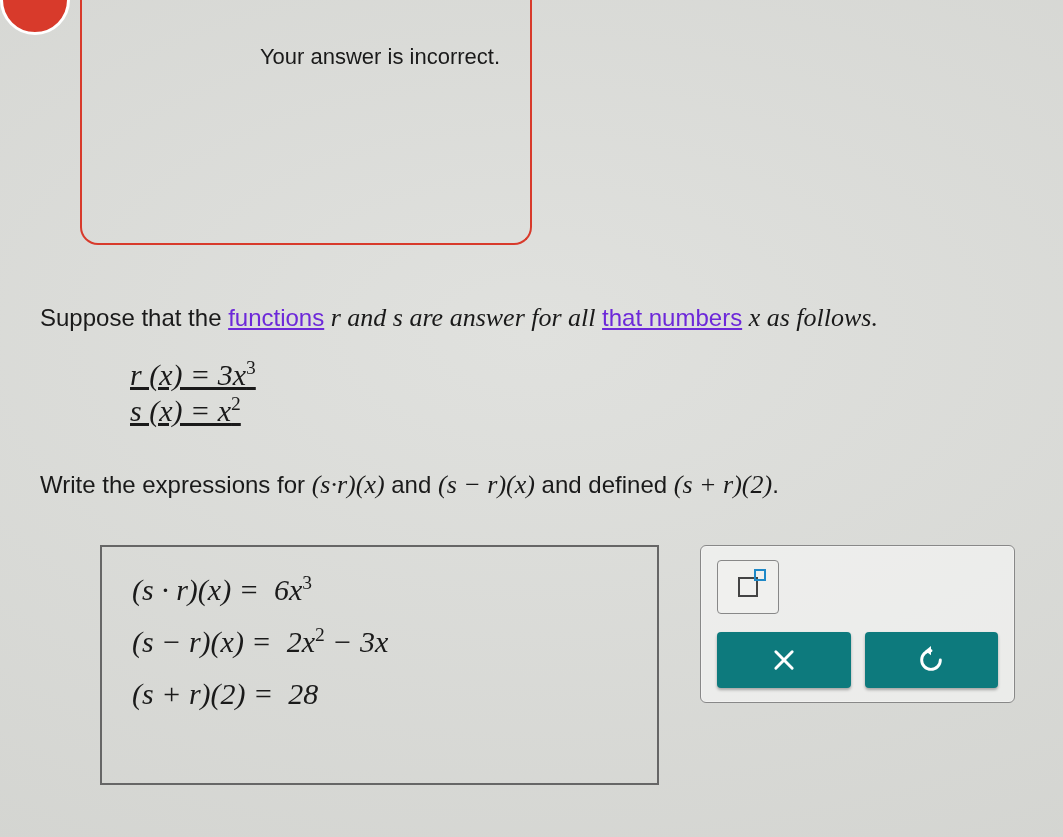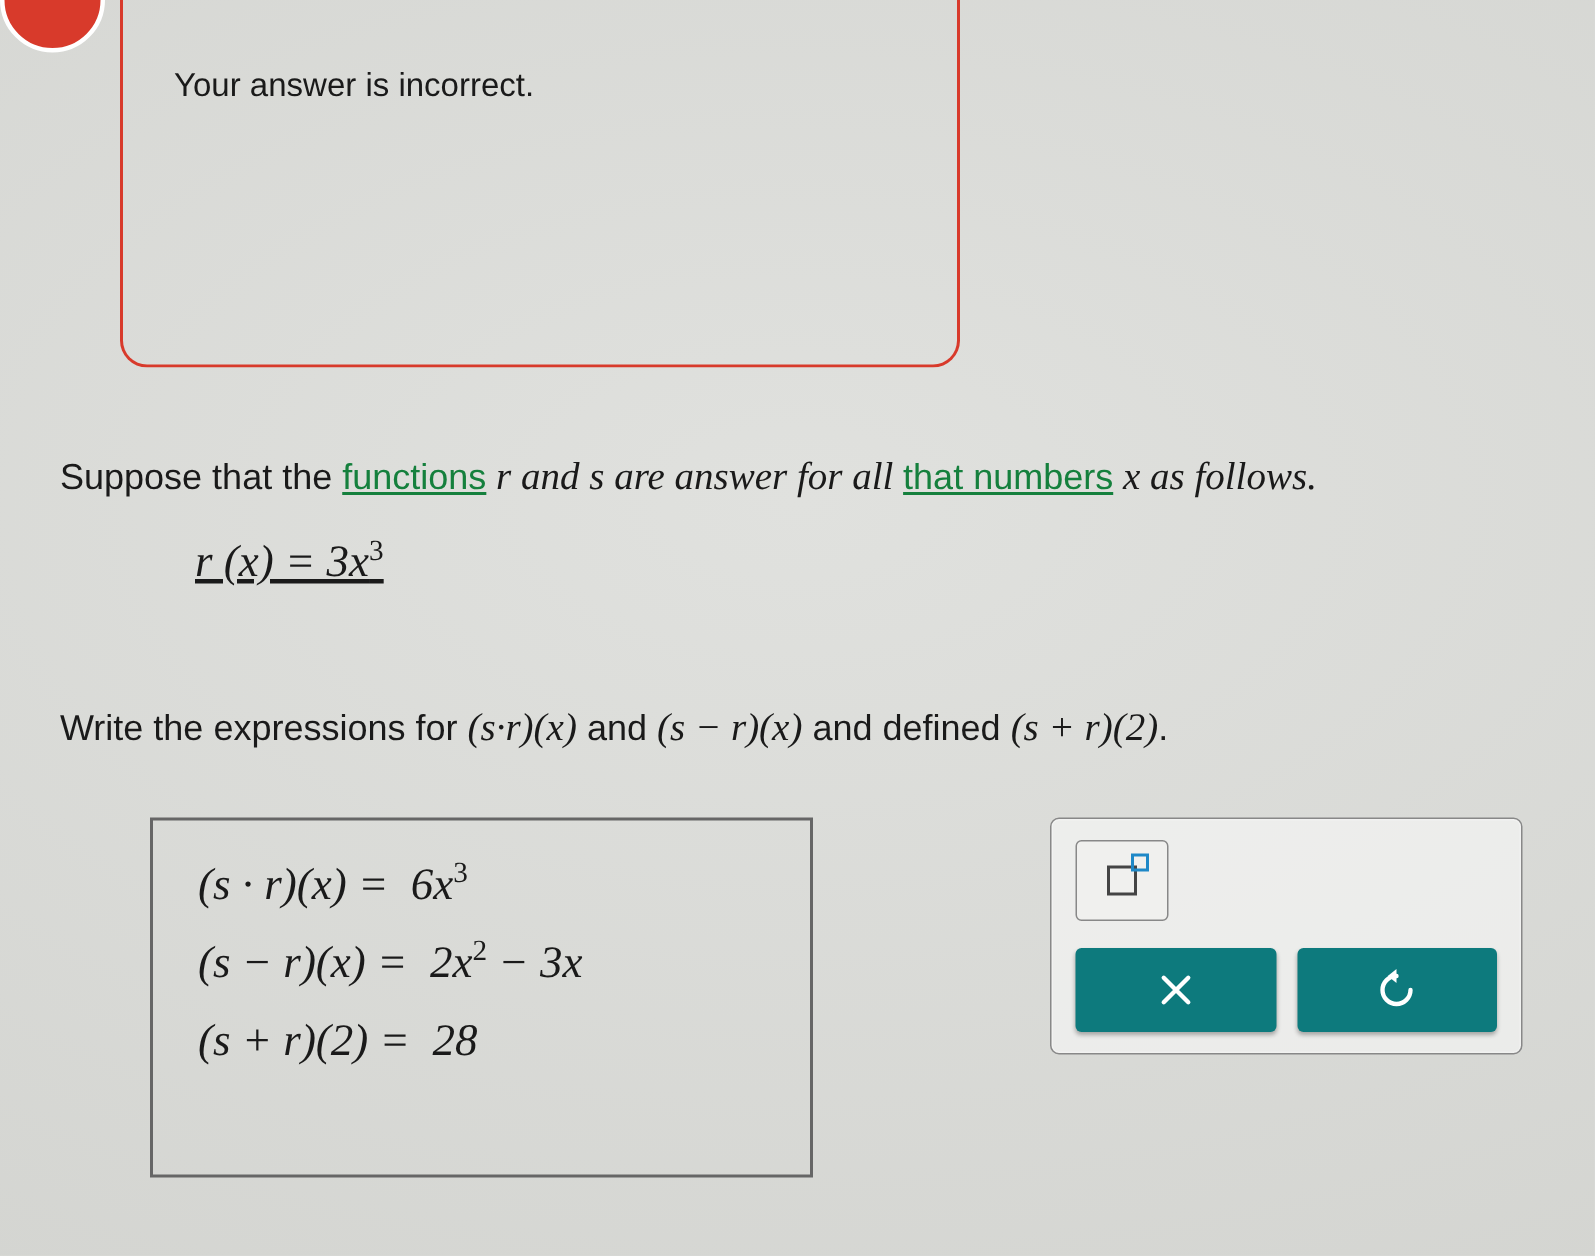--- a/index.html
+++ b/index.html
@@ -20,27 +20,28 @@
     width: 70px;
     height: 70px;
     border-radius: 50%;
     background: #d83a2b;
     border: 3px solid #fff;
   }
   .feedback-box {
     position: absolute;
     top: 0;
     left: 80px;
-    width: 560px;
+    width: 452px;
     height: 245px;
     border: 2px solid #d83a2b;
     border-top: none;
     border-radius: 0 0 18px 18px;
     padding: 44px 30px 20px 34px;
     background: transparent;
+    text-align: right;
   }
   .feedback-title {
     font-size: 22px;
     margin-bottom: 28px;
   }
   .feedback-list {
     list-style: disc;
     margin-left: 80px;
   }
   .feedback-list li {
@@ -55,21 +56,21 @@
   }
   .problem-statement {
     position: absolute;
     top: 300px;
     left: 40px;
     right: 30px;
     font-size: 24px;
     line-height: 1.35;
   }
   a.term {
-    color: #15803d;
+    color: #6d28d9;
     text-decoration: underline;
   }
   .defs {
     position: absolute;
     top: 358px;
     left: 130px;
     font-family: "Times New Roman", Times, serif;
     font-size: 30px;
     font-style: italic;
   }
@@ -79,21 +80,21 @@
     position: absolute;
     top: 470px;
     left: 40px;
     right: 30px;
     font-size: 24px;
   }
   .answer-box {
     position: absolute;
     top: 545px;
     left: 100px;
-    width: 442px;
+    width: 559px;
     height: 240px;
     border: 2px solid #666;
     background: rgba(255,255,255,0);
     padding: 26px 30px;
     font-family: "Times New Roman", Times, serif;
     font-size: 30px;
     font-style: italic;
   }
   .answer-box .row { margin-bottom: 18px; }
   .palette {
@@ -160,20 +161,23 @@
 </div>
 
 <div class="problem-statement">
   <span>Suppose that the </span><a href="#" class="term">functions</a><span class="math-expr"> r and s are answer for all </span><a href="#" class="term">that numbers</a><span class="math-expr"> x as follows.</span>
 </div>
 
 <div class="defs">
   <div class="row">
     <span>r (x) = 3x</span><sup>3</sup>
   </div>
+  <div class="row">
+    <span>s (x) = x</span><sup>2</sup>
+  </div>
 </div>
 
 <div class="write-line">
   <span>Write the expressions for </span><span class="math-expr">(s·r)(x)</span><span> and </span><span class="math-expr">(s − r)(x)</span><span> and defined </span><span class="math-expr">(s + r)(2)</span><span>.</span>
 </div>
 
 <div class="answer-box">
   <div class="row">
     <span>(s · r)(x) = </span>&nbsp;<span>6x</span><sup>3</sup>
   </div>

